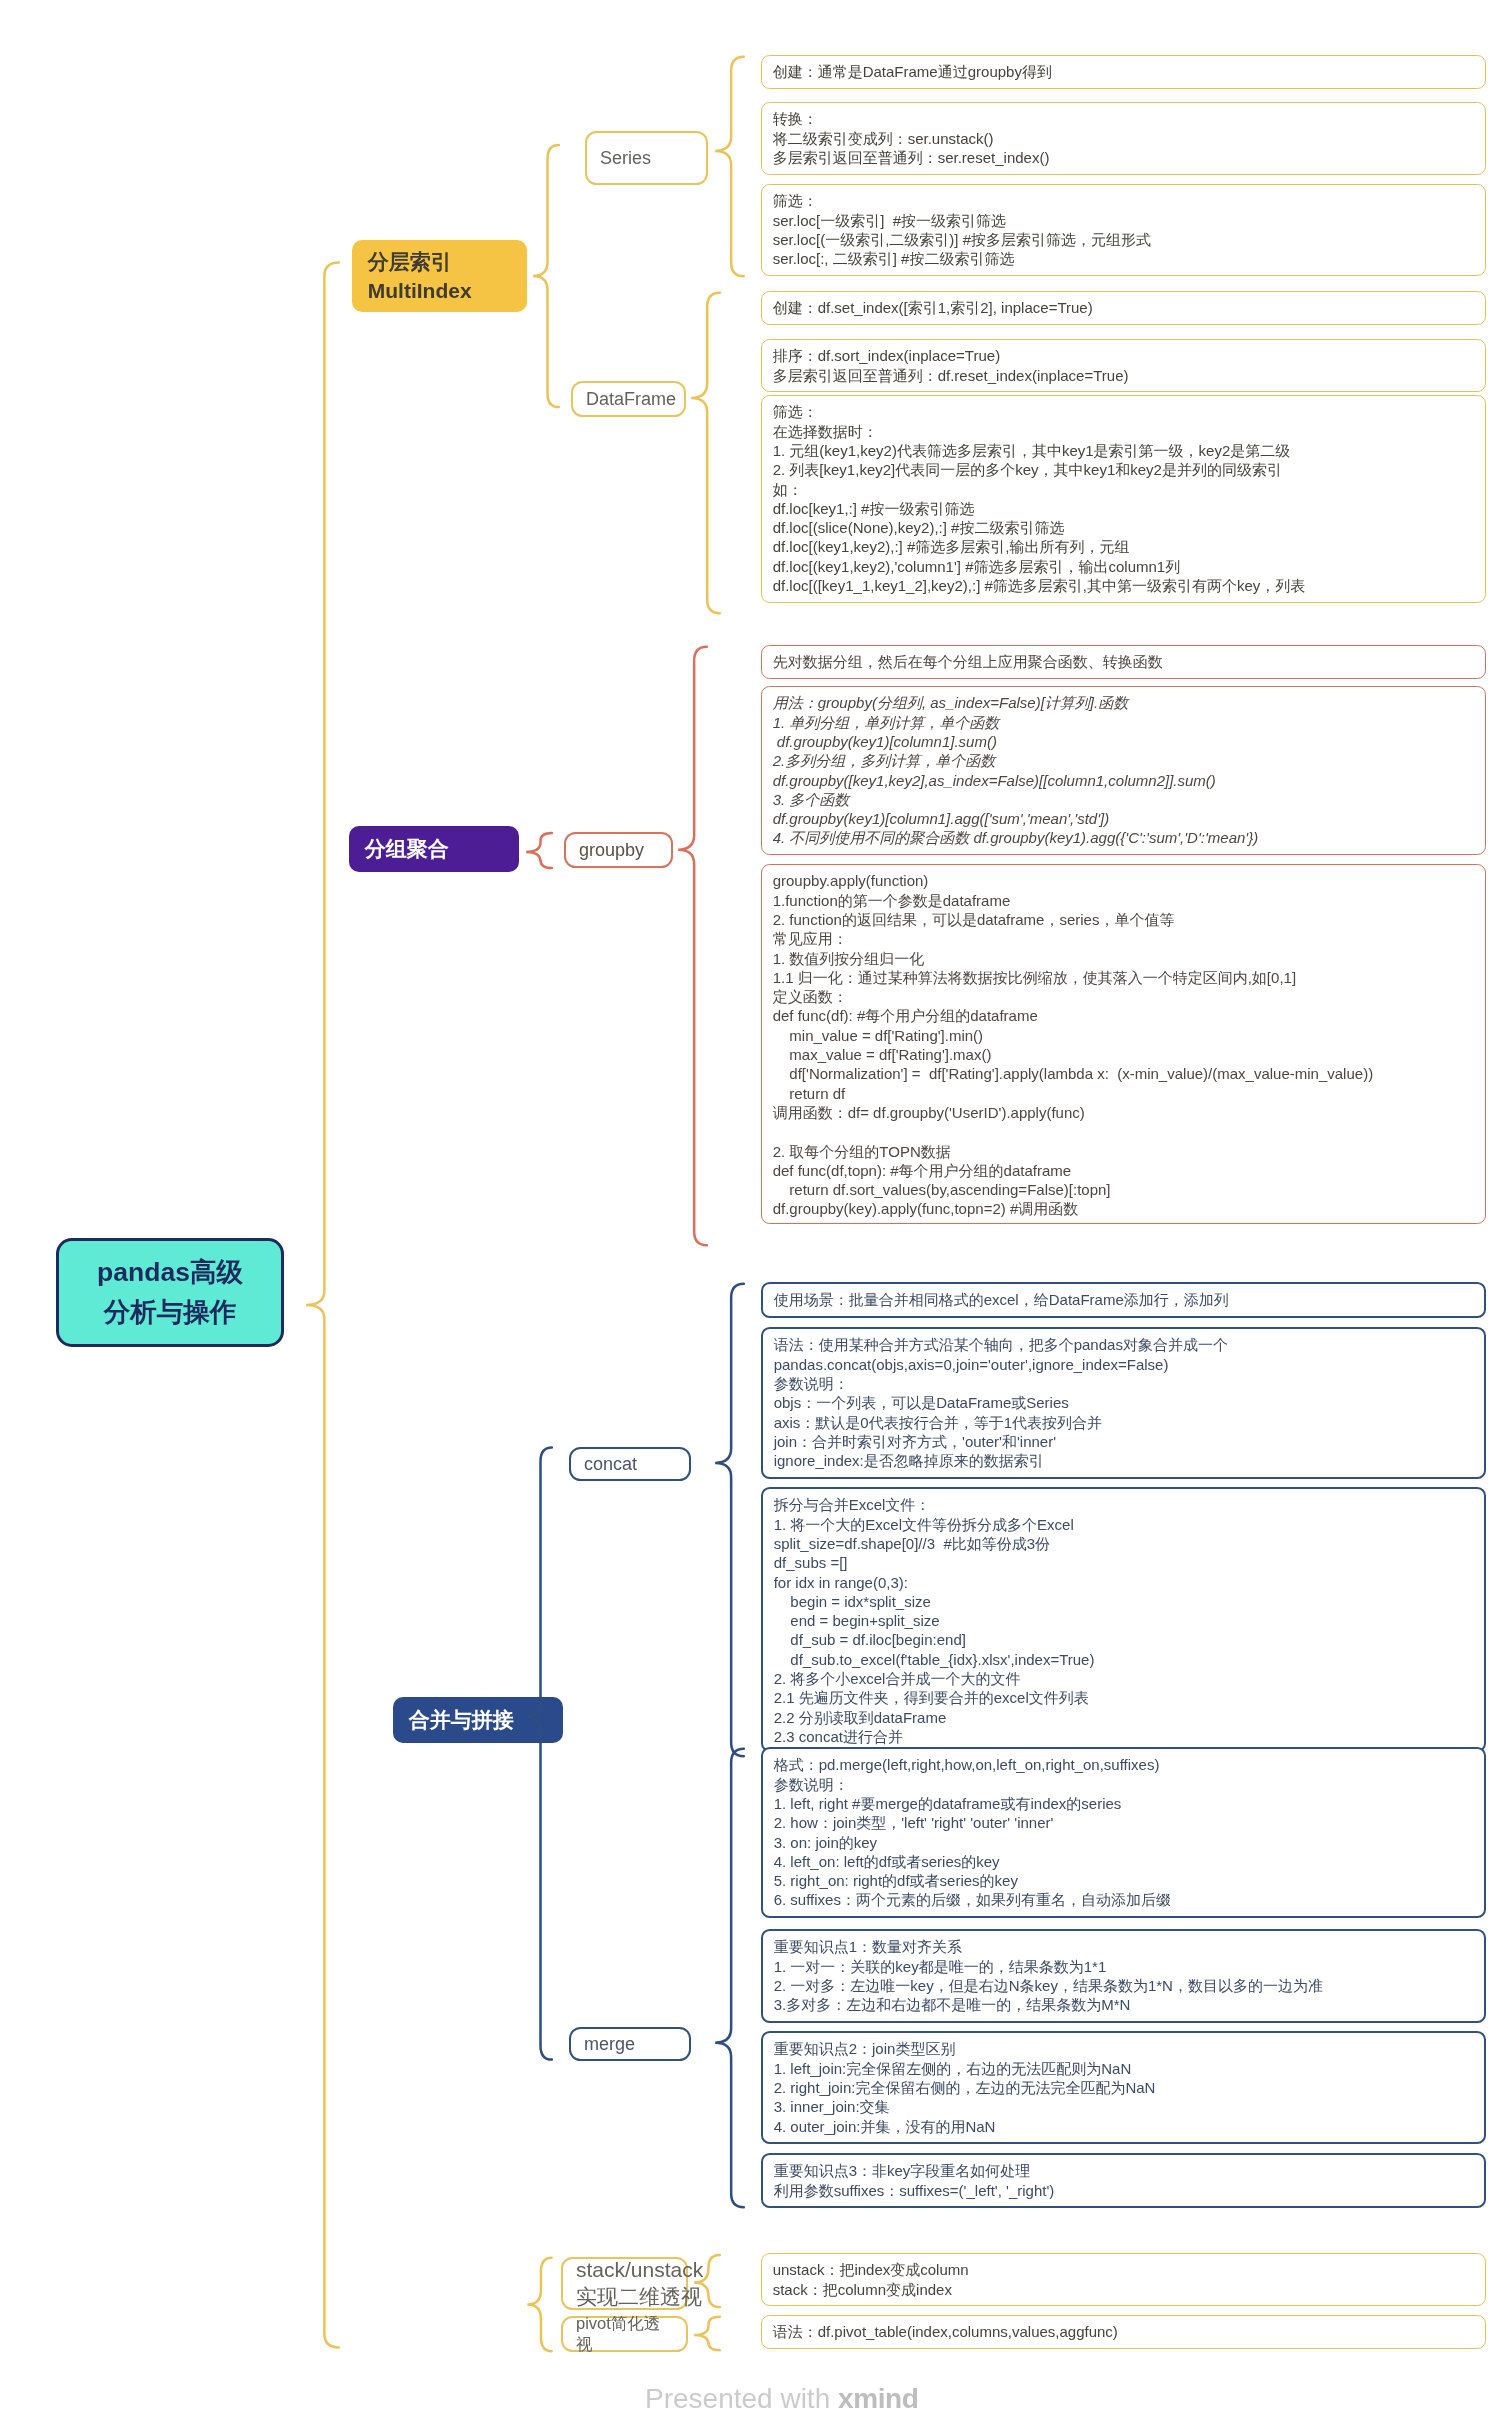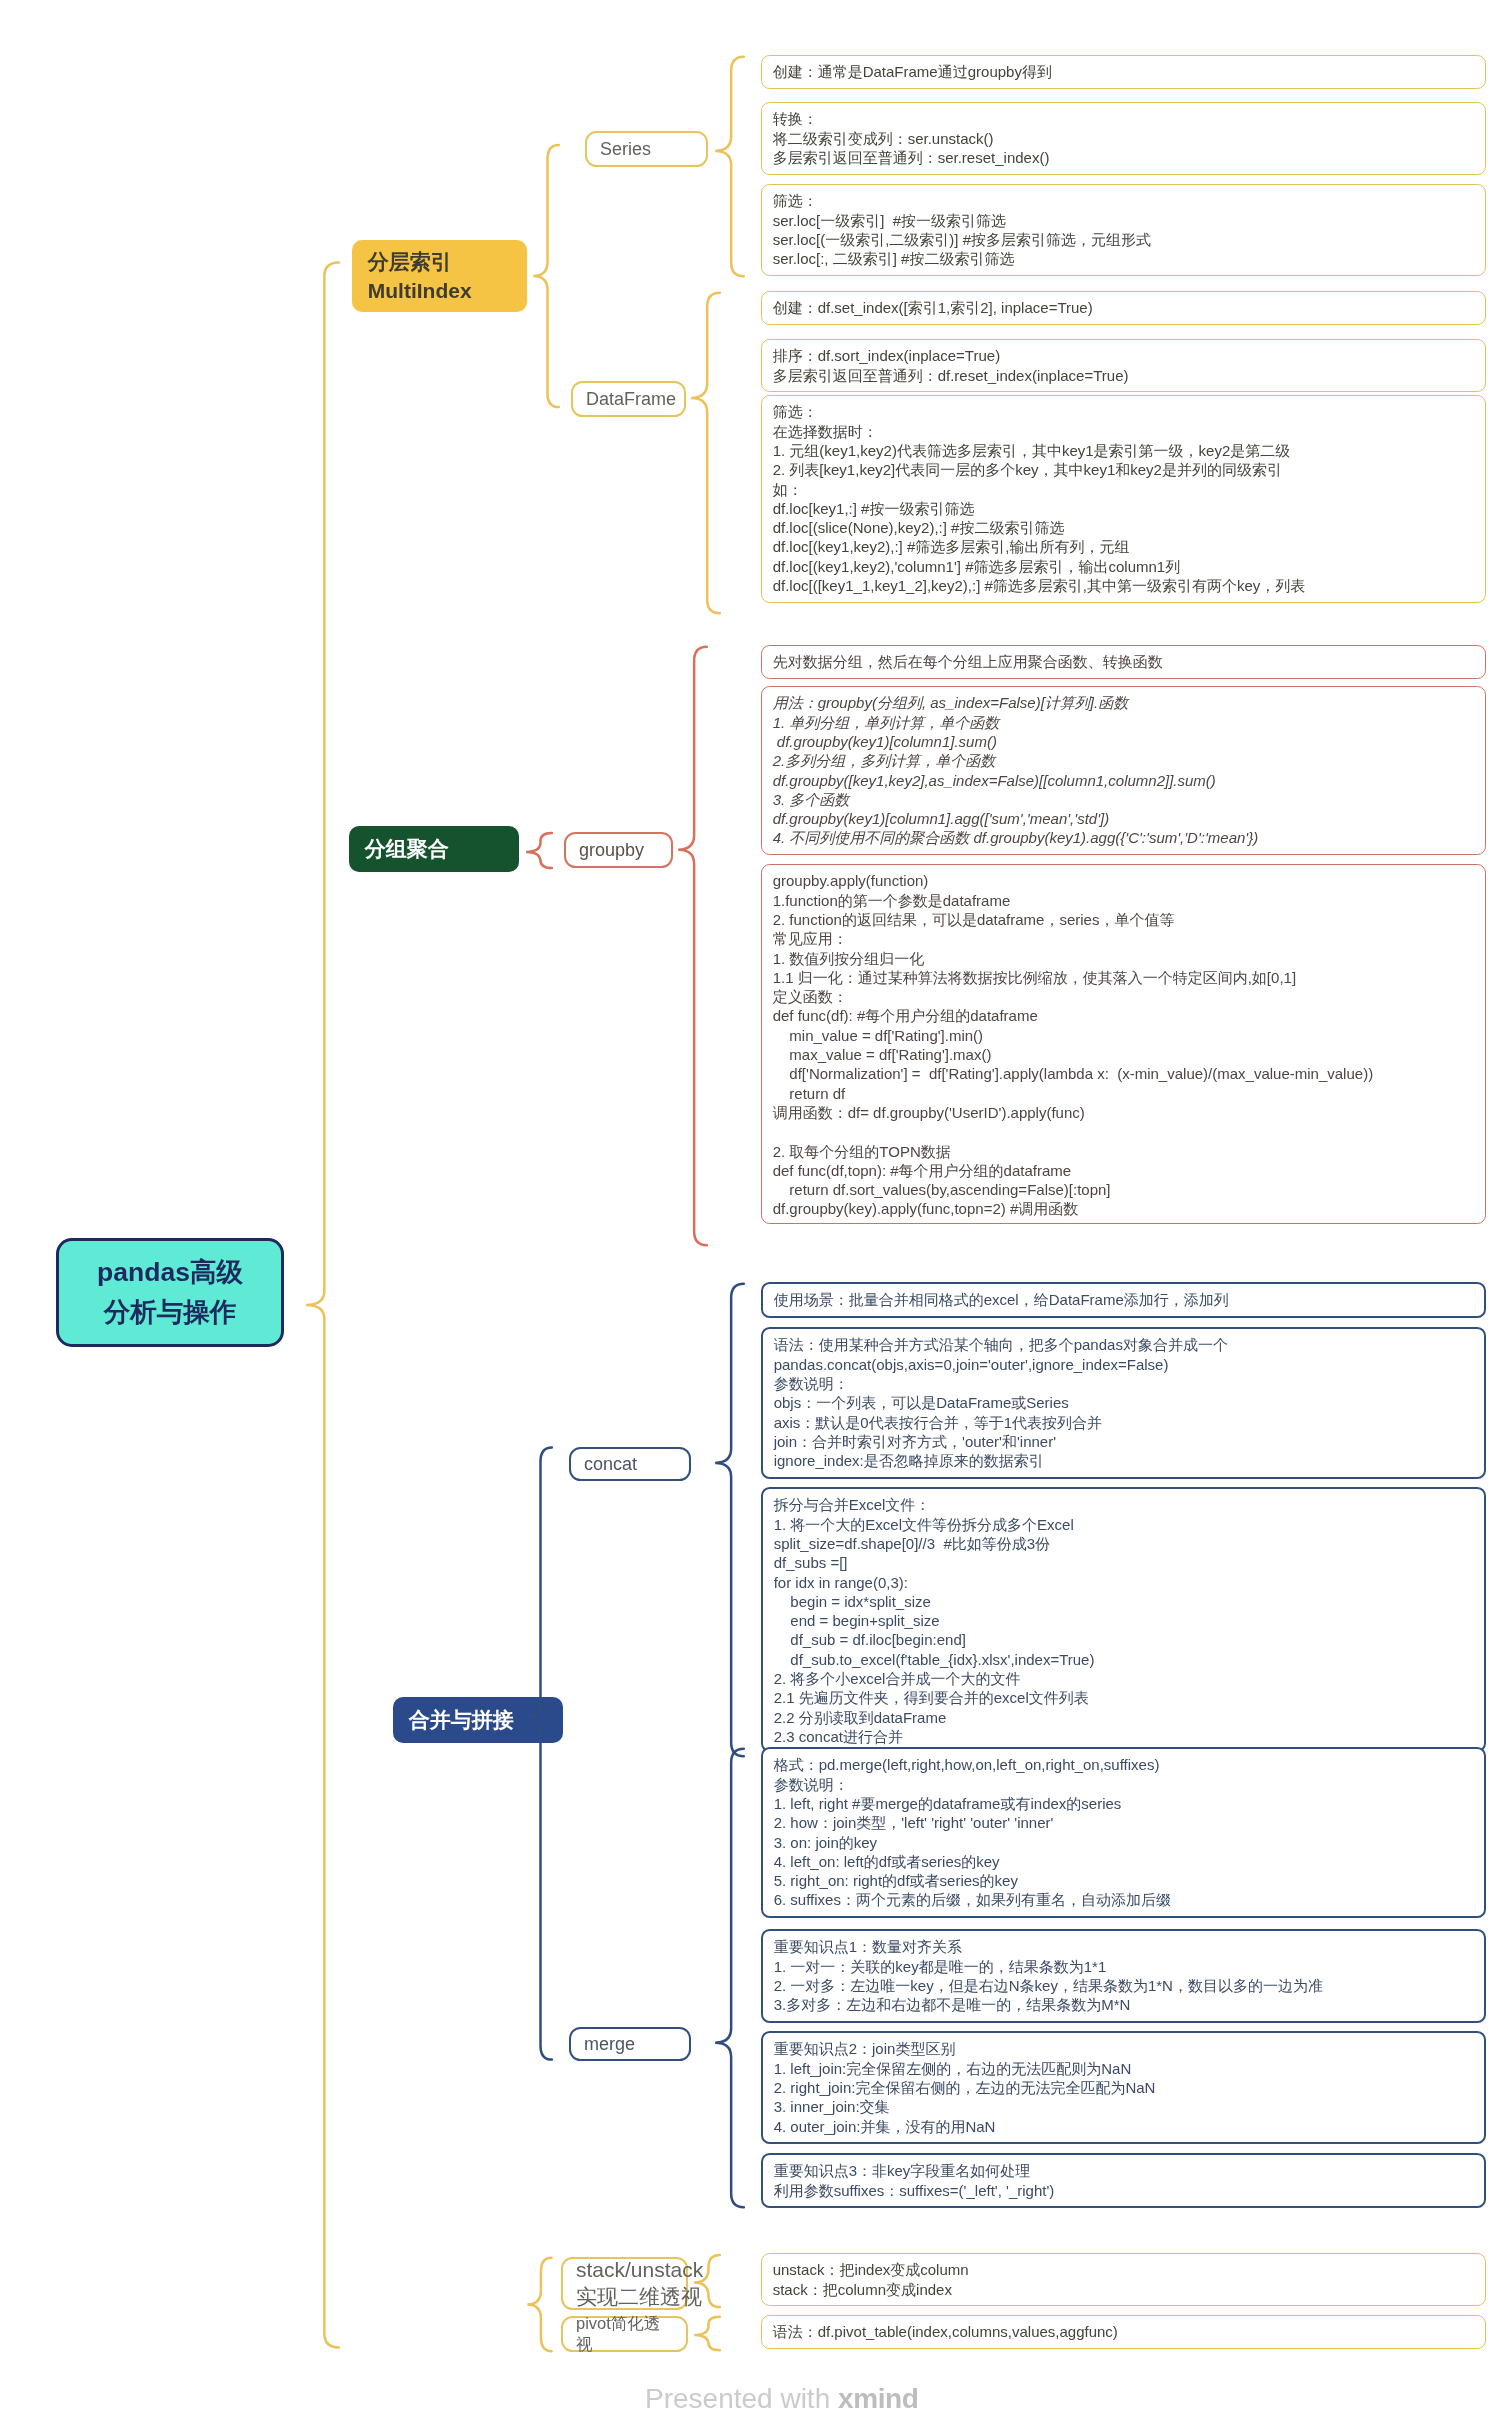--- a/index.html
+++ b/index.html
@@ -9,21 +9,21 @@
 
   .root{position:absolute;box-sizing:border-box;background:#5eead4;
         border:3.6px solid #1e2a5e;border-radius:15.8px;
         display:flex;align-items:center;justify-content:center;text-align:center;
         font-size:26.5px;font-weight:700;color:#1e2a5e;white-space:pre-wrap;line-height:1.5;}
 
   .branch{position:absolute;box-sizing:border-box;border-radius:10px;
           display:flex;align-items:center;padding:5.7px 15.8px;
           font-weight:600;font-size:21px;line-height:1.4;white-space:pre-wrap;}
   .br-yellow{background:#f6c445;color:#403c30;}
-  .br-red{background:#14532d;color:#ffffff;}
+  .br-red{background:#4c1d95;color:#ffffff;}
   .br-navy{background:#2a4a8b;color:#ffffff;margin-left:44px;}
 
   .subnode{position:absolute;box-sizing:border-box;background:#fff;border-radius:11.5px;
            display:flex;align-items:center;padding:0 13px;font-size:18px;
            color:#63625b;white-space:pre-wrap;line-height:1.25;}
   .sub-yellow{border:2.1px solid #e8c45c;}
   .sub-red{border:2.1px solid #d4735f;color:#585049;}
 
   .box{position:absolute;box-sizing:border-box;background:#fff;border-radius:8.6px;
        white-space:pre-wrap;font-size:15px;line-height:19.3px;padding:6.4px 10.7px;}
@@ -42,21 +42,21 @@
 <div id="canvas">
 
   <div class="root" style="left:56px;top:1238px;width:228px;height:109px;">pandas高级
 分析与操作</div>
 
   <div class="branch br-yellow" style="left:352px;top:240px;width:175px;height:72px;">分层索引
 MultiIndex</div>
   <div class="branch br-red" style="left:349px;top:826px;width:170px;height:46px;">分组聚合</div>
   <div class="branch br-navy" style="left:349px;top:1697px;width:170px;height:46px;">合并与拼接</div>
 
-  <div class="subnode sub-yellow" style="left:585px;top:131px;width:123px;height:36px;">Series</div>
+  <div class="subnode sub-yellow" style="left:585px;top:131px;width:123px;height:54px;">Series</div>
   <div class="subnode sub-yellow" style="left:571px;top:381px;width:115px;height:36px;">DataFrame</div>
   <div class="subnode sub-red" style="left:564px;top:832px;width:109px;height:36px;">groupby</div>
   <div class="subnode sub-navy sub-yellow" style="left:569px;top:1447px;width:122px;height:34px;border-color:#31507f;color:#4c5568;">concat</div>
   <div class="subnode" style="left:569px;top:2027px;width:122px;height:34px;border:2.1px solid #31507f;color:#4c5568;">merge</div>
   <div class="subnode sub-yellow" style="left:561px;top:2257px;width:127px;height:53px;font-size:21px;">stack/unstack
 实现二维透视</div>
   <div class="subnode sub-yellow" style="left:561px;top:2316px;width:127px;height:36px;font-size:16.5px;">pivot简化透视</div>
 
   <div class="box b-yellow" style="left:761px;top:55px;width:725px;">创建：通常是DataFrame通过groupby得到</div>
   <div class="box b-yellow" style="left:761px;top:102px;width:725px;">转换：

